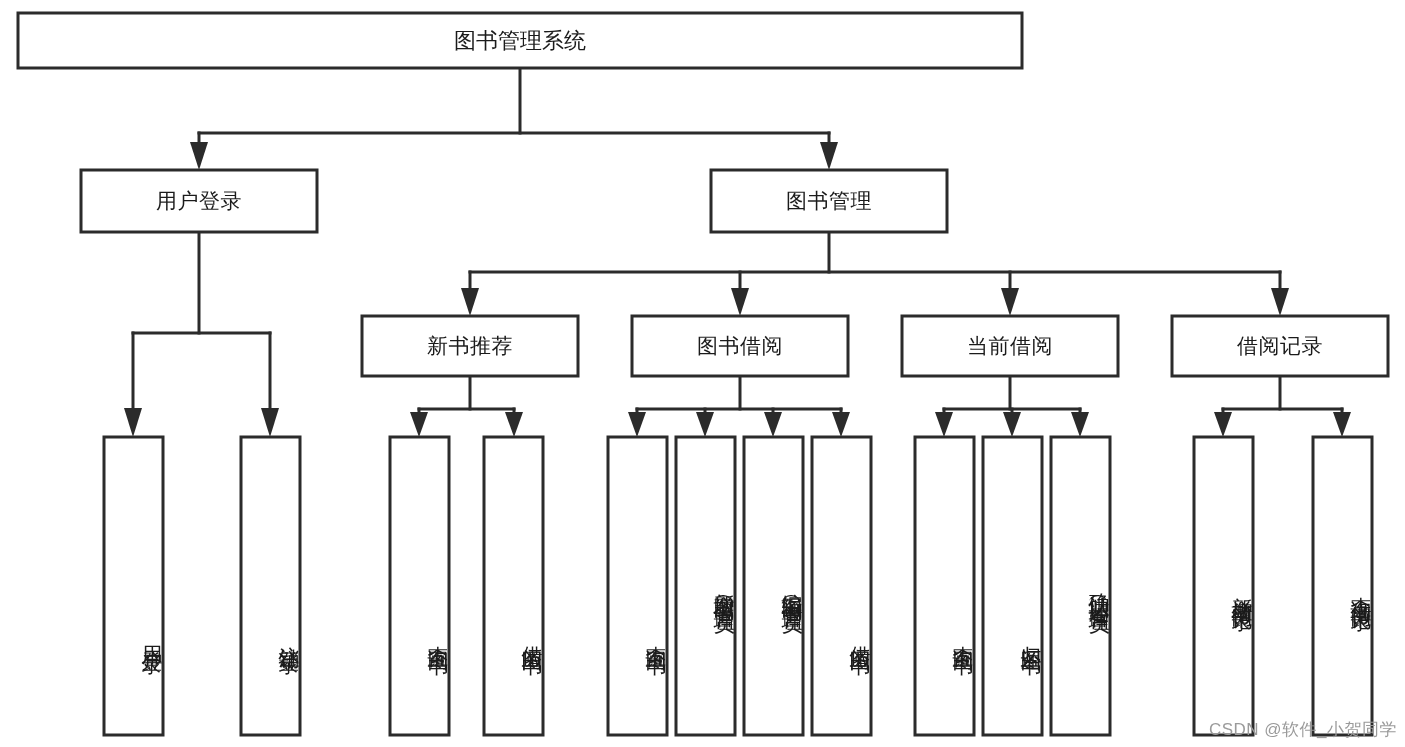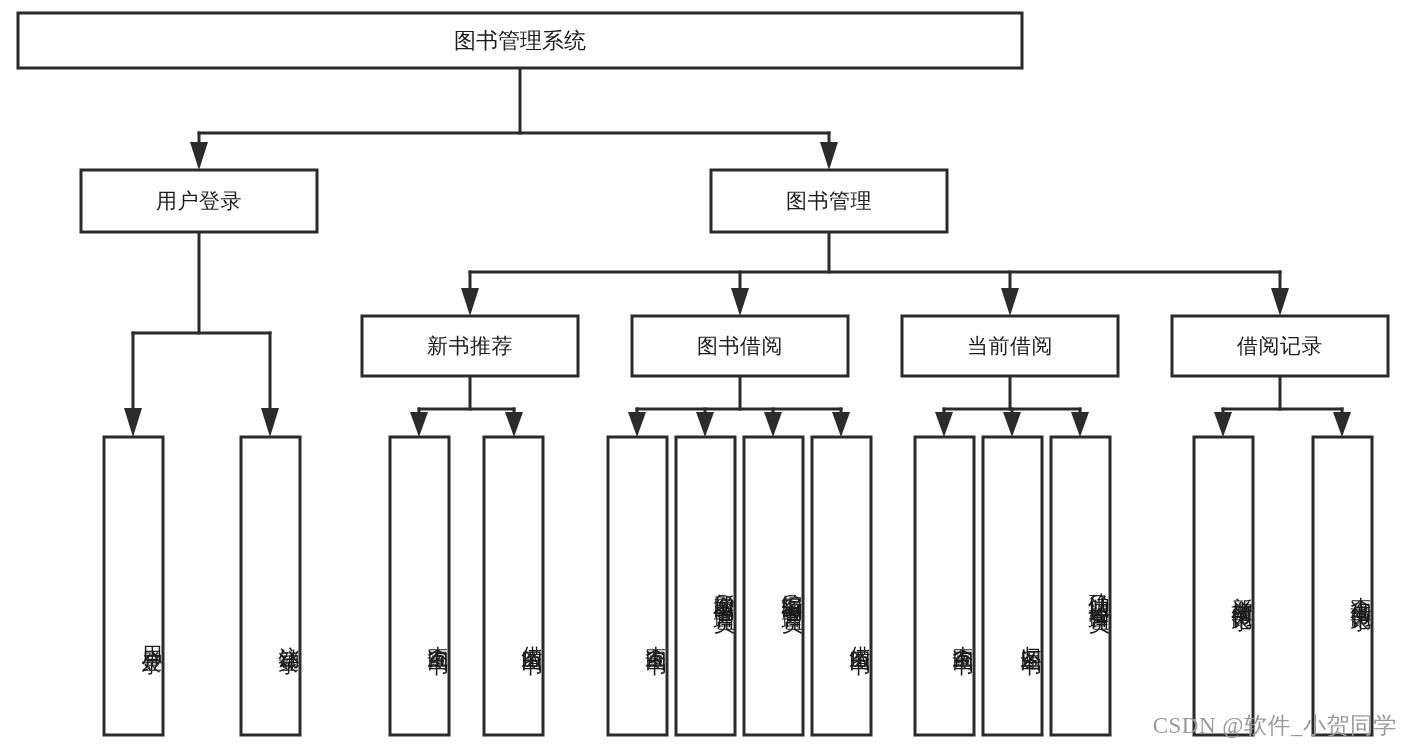--- a/index.html
+++ b/index.html
@@ -71,22 +71,22 @@
     text-align: center;
     display: flex;
     align-items: flex-start;
     justify-content: center;
     pointer-events: none;
   }
   .watermark {
     position: absolute;
     right: 8px;
     bottom: 6px;
-    font-family: Liberation Serif, serif;
-    font-size: 23px;
+    font-family: Liberation Sans, sans-serif;
+    font-size: 17px;
     color: #9a9a9a;
     letter-spacing: 0.5px;
     white-space: nowrap;
   }
 </style>
 </head>
 <body>
 
 <div id="canvas">
 

